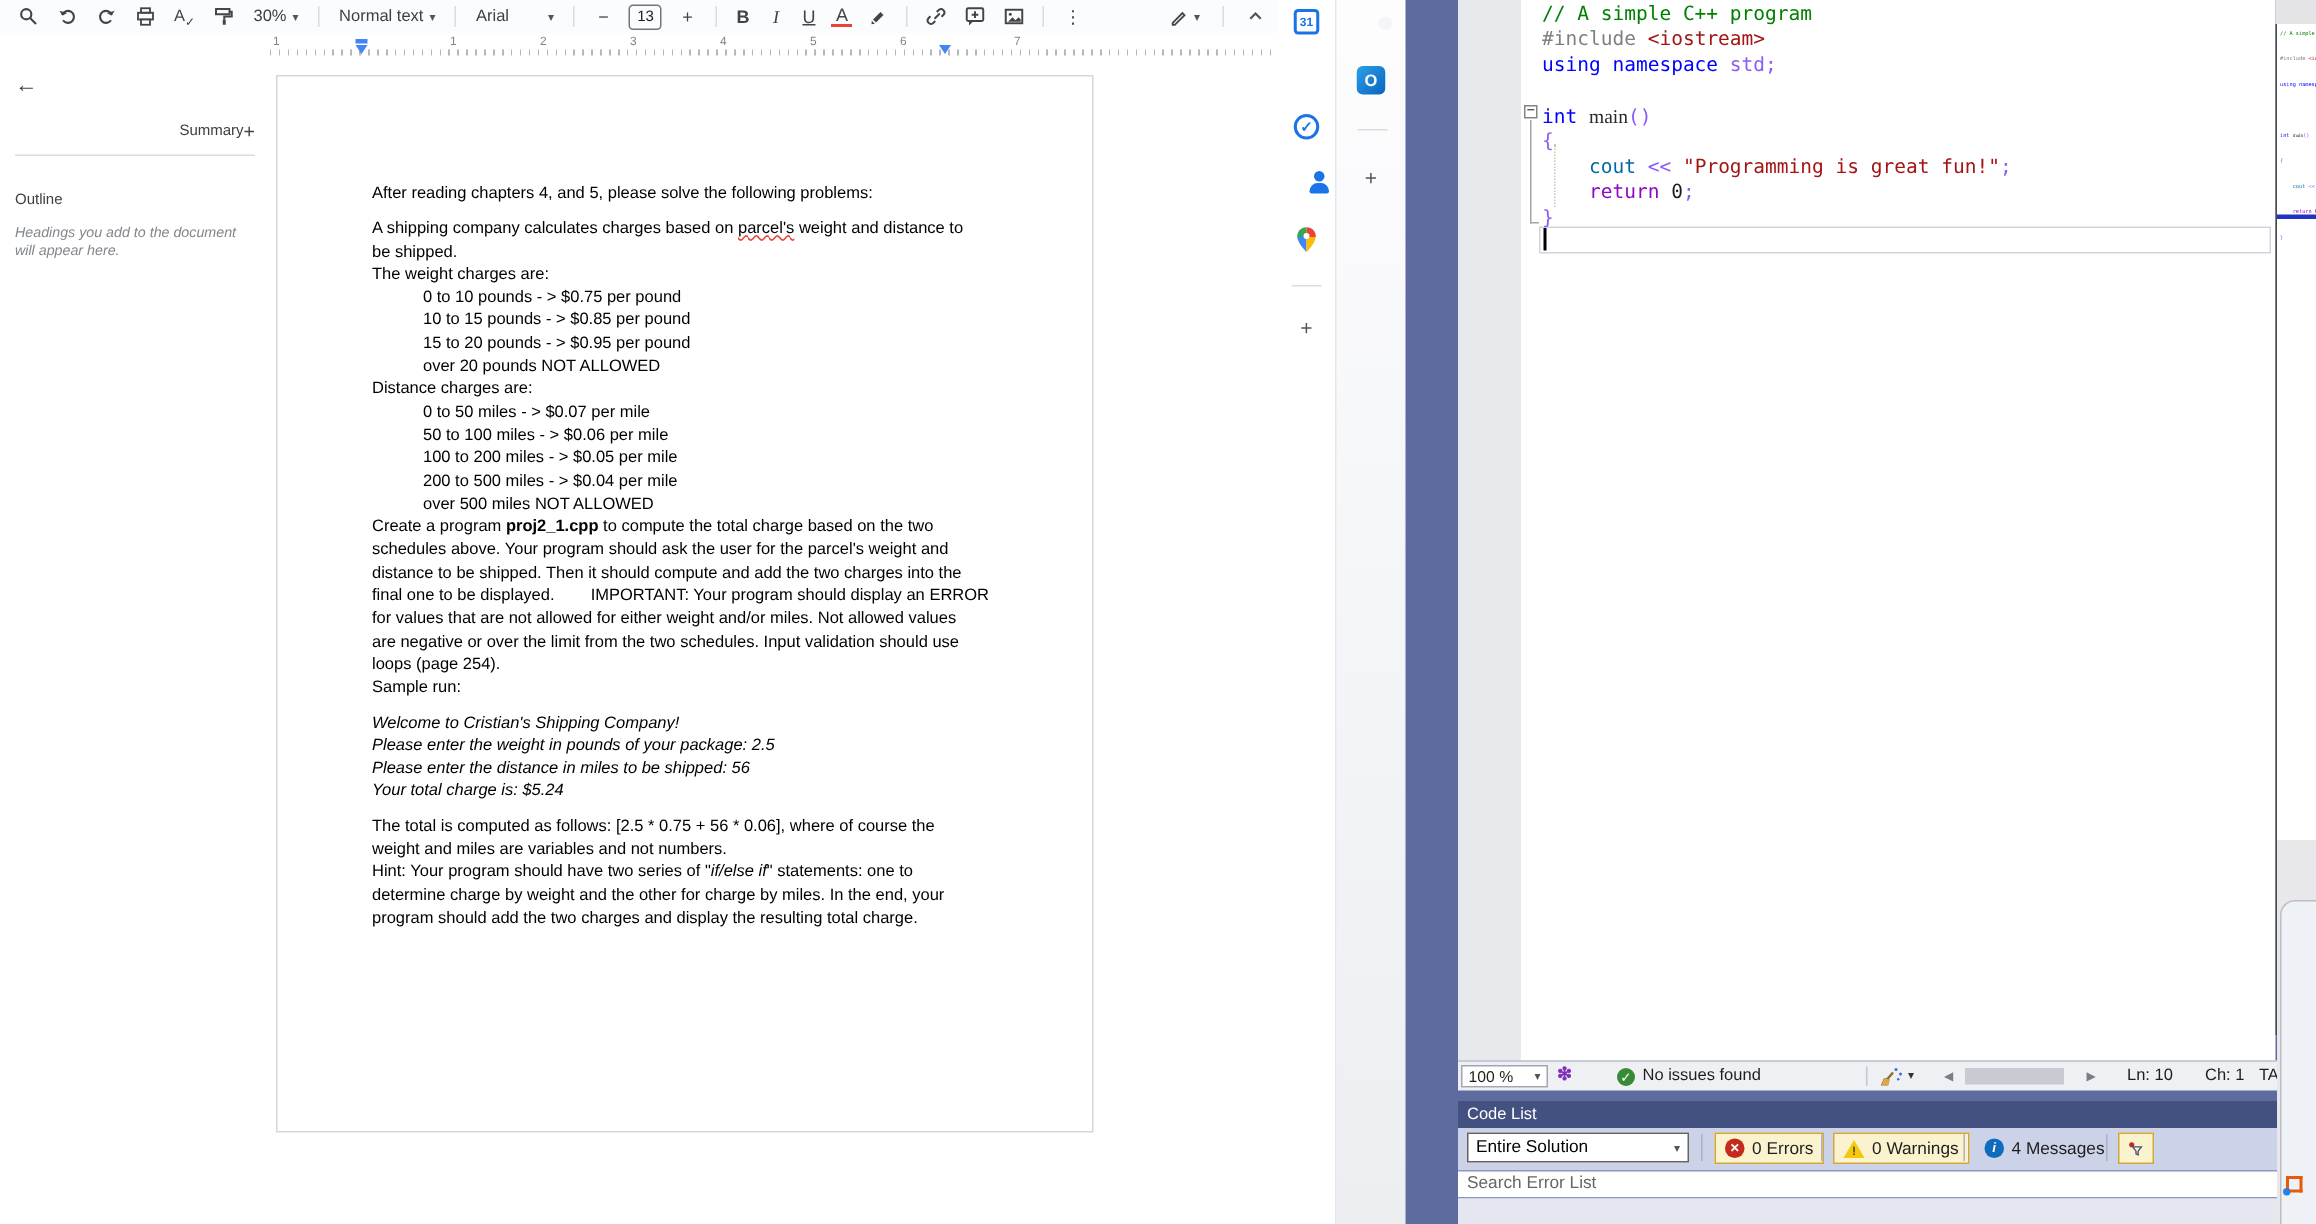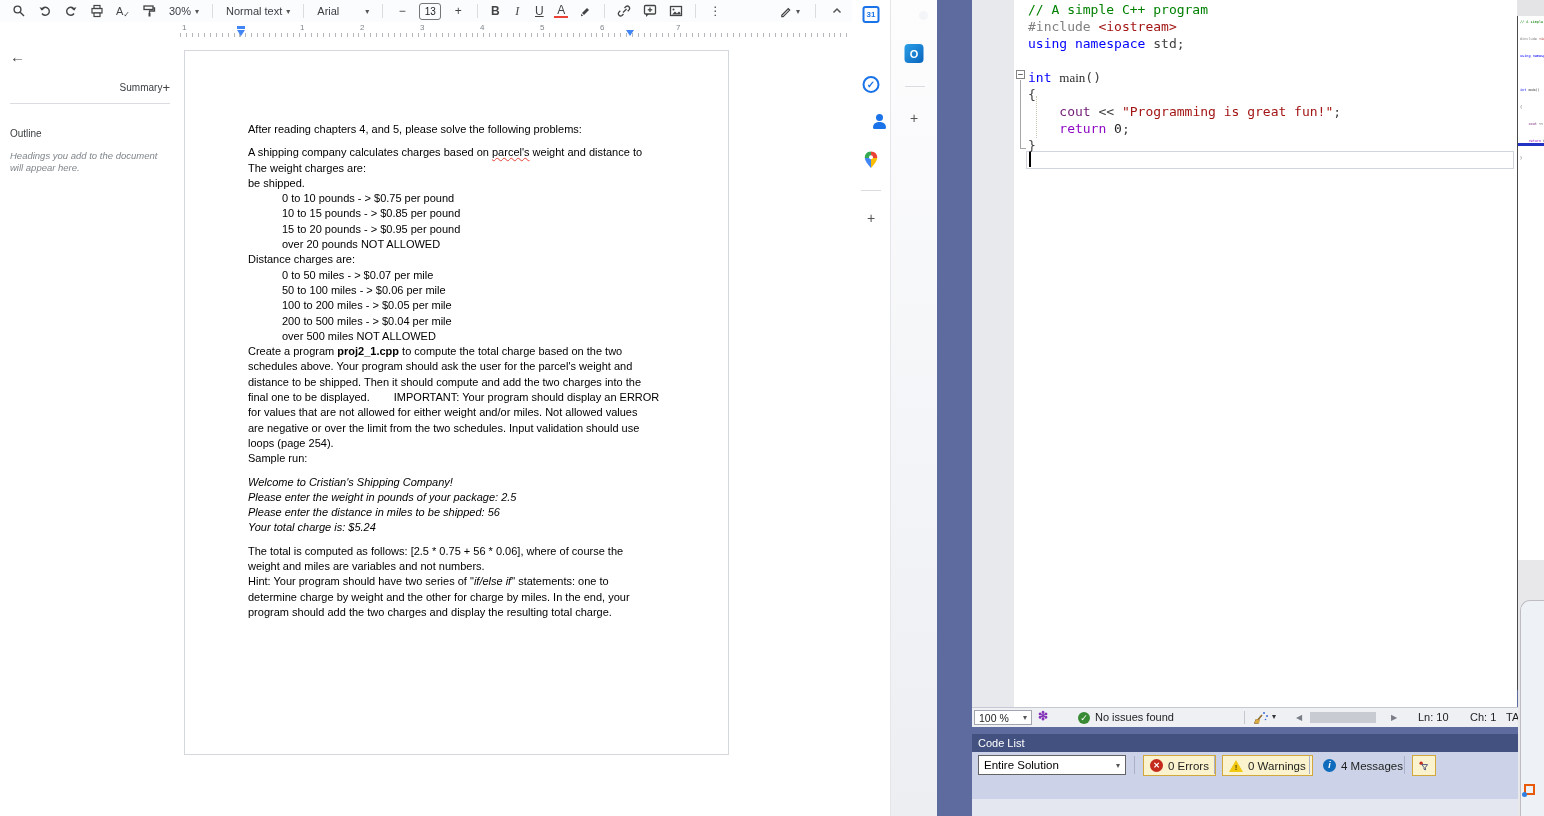--- a/index.html
+++ b/index.html
@@ -72,21 +72,21 @@
   .ic-outlook{width:19px;height:19px;border-radius:4px;background:linear-gradient(135deg,#2aa0e8,#0a64bd);
     color:#fff;font-size:11px;font-weight:bold;display:flex;align-items:center;justify-content:center;}
   
   #vs{position:absolute;left:937px;top:0;width:607px;height:816px;background:#5d6b9e;font-size:11px;}
   #vs-margin{position:absolute;left:35px;top:0;width:42px;height:707px;background:#e8e9ed;}
   #vs-editor{position:absolute;left:77px;top:0;width:503px;height:707px;background:#fff;overflow:hidden;
     font-family:"DejaVu Sans Mono",monospace;font-size:13px;line-height:17px;color:#1e1e1e;}
   #code-lines{position:absolute;left:14px;top:1px;white-space:pre;}
   .cline{height:17px;}
   .c-com{color:#008000;} .c-pp{color:#808080;} .c-str{color:#a31515;} .c-kw{color:#0000ff;}
-  .c-ctrl{color:#8f08c4;} .c-typ{color:#701a75;} .c-fn{color:#2b2b2b;font-family:Liberation Serif, serif;} .c-pln{color:#404040;} .c-num{color:#1e1e1e;}
+  .c-ctrl{color:#8f08c4;} .c-typ{color:#0369a1;} .c-fn{color:#2b2b2b;font-family:Liberation Serif, serif;} .c-pln{color:#8b5cf6;} .c-num{color:#1e1e1e;}
   #fold-box{position:absolute;left:2px;top:70px;width:9px;height:9px;border:1px solid #848484;background:#fff;
     font-size:9px;line-height:7px;text-align:center;color:#333;box-sizing:border-box;}
   #fold-line{position:absolute;left:6px;top:80px;width:5px;height:68px;border-left:1px solid #a6a6a6;border-bottom:1px solid #a6a6a6;}
   #indent-guide{position:absolute;left:22px;top:96px;height:42px;border-left:1px dotted #c8c8b0;}
   #cur-line{position:absolute;left:12px;top:151px;width:486px;height:16px;border:1px solid #d2d5de;}
   #caret{position:absolute;left:15px;top:152px;width:2px;height:15px;background:#000;}
   
   #vs-statusbar{position:absolute;left:35px;top:707px;width:546px;height:20px;background:#eef0f4;
     border-top:1px solid #c6c9d2;box-sizing:border-box;color:#1e1e1e;overflow:hidden;}
   #sb-zoom{position:absolute;left:2px;top:2px;width:58px;height:15px;background:#fff;border:1px solid #a2a5af;
@@ -271,22 +271,22 @@
       <div id="outline-hint">Headings you add to the document will appear here.</div>
     </aside>
 
     <div id="doc-page">
       <div id="doc-content">
           <div class="dblock">
             <div class="dline"><span>After reading chapters 4, and 5, please solve the following problems:</span></div>
           </div>
           <div class="dblock">
             <div class="dline"><span>A shipping company calculates charges based on </span><span class="s-sq">parcel's</span><span> weight and distance to</span></div>
+            <div class="dline"><span>be shipped.</span></div>
             <div class="dline"><span>The weight charges are:</span></div>
-            <div class="dline"><span>be shipped.</span></div>
             <div class="dline ind"><span>0 to 10 pounds - &gt; $0.75 per pound</span></div>
             <div class="dline ind"><span>10 to 15 pounds - &gt; $0.85 per pound</span></div>
             <div class="dline ind"><span>15 to 20 pounds - &gt; $0.95 per pound</span></div>
             <div class="dline ind"><span>over 20 pounds NOT ALLOWED</span></div>
             <div class="dline"><span>Distance charges are:</span></div>
             <div class="dline ind"><span>0 to 50 miles - &gt; $0.07 per mile</span></div>
             <div class="dline ind"><span>50 to 100 miles - &gt; $0.06 per mile</span></div>
             <div class="dline ind"><span>100 to 200 miles - &gt; $0.05 per mile</span></div>
             <div class="dline ind"><span>200 to 500 miles - &gt; $0.04 per mile</span></div>
             <div class="dline ind"><span>over 500 miles NOT ALLOWED</span></div>
@@ -424,20 +424,21 @@
           <span>4 Messages</span>
         </span>
         <span class="el-sep" style="left:432px;"></span>
         <span class="el-btn hl" style="left:440px;width:24px;justify-content:center;">
           <svg width="14" height="14" viewBox="0 0 14 14">
               <circle cx="3" cy="3" r="2.4" fill="#c42b1c"></circle>
               <path d="M4 5 L12 5 L9 9 L9 12.5 L7 11.5 L7 9 Z" fill="none" stroke="#49527a" stroke-width="1.3"></path>
             </svg>
         </span>
       </div>
+      <div id="el-search">Search Error List</div>
       <div id="el-header">
         <span class="el-col" style="width:28px;"></span>
         <span class="el-col" style="width:26px;padding-top:3px;">
           <svg width="10" height="11" viewBox="0 0 10 11">
               <line x1="2" y1="1" x2="9" y2="1" stroke="#49527a" stroke-width="1.2"></line>
               <line x1="2" y1="4" x2="9" y2="4" stroke="#49527a" stroke-width="1.2"></line>
               <line x1="2" y1="7" x2="6" y2="7" stroke="#49527a" stroke-width="1.2"></line>
               <path d="M2 9.5 L4 11 L0 11 Z" fill="#49527a"></path>
             </svg>
         </span>

